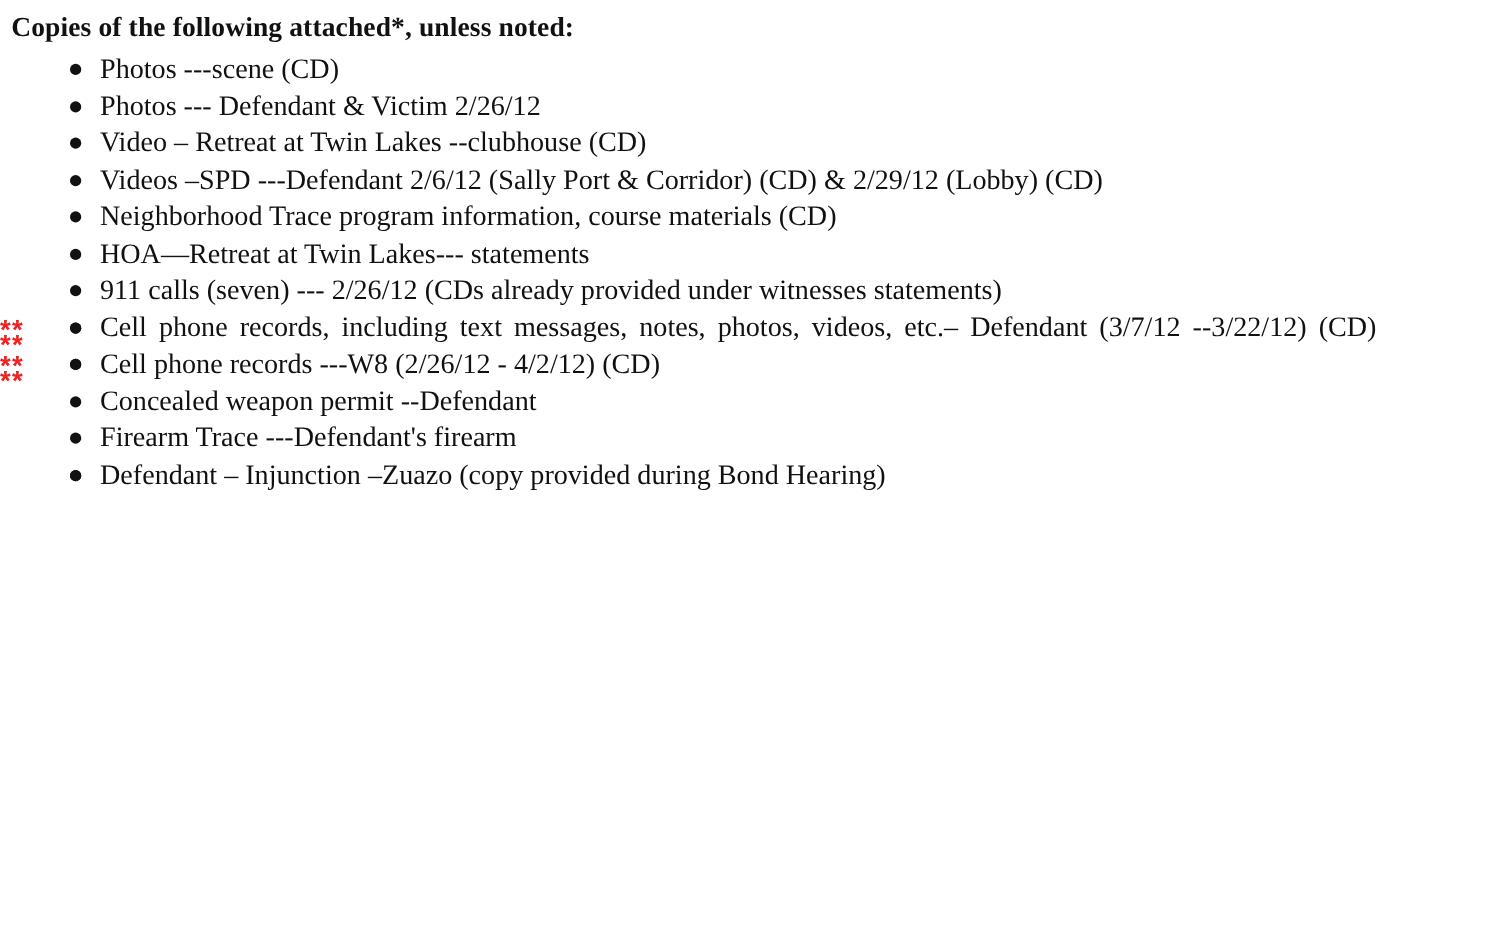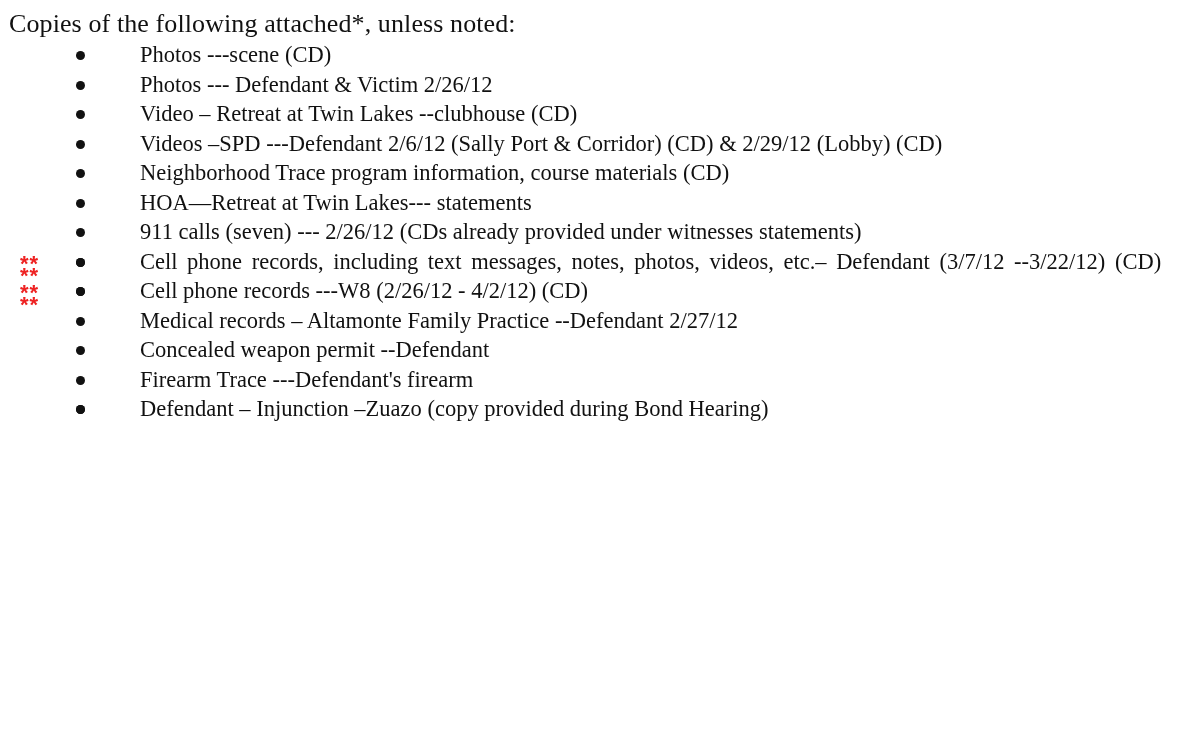--- a/index.html
+++ b/index.html
@@ -12,41 +12,40 @@
       height: 753px;
       overflow: hidden;
       position: relative;
       font-family: "Liberation Serif", "DejaVu Serif", serif;
       color: #111111;
     }
     .heading {
       position: absolute;
       left: 9px;
       top: 9px;
-      font-size: 26px;
-      font-weight: normal;
+      font-size: 22px;
+      font-weight: bold;
       letter-spacing: 0.1px;
     }
     .list {
       position: absolute;
       left: 0;
       top: 40px;
       width: 1200px;
       margin: 0;
       padding: 0;
       list-style: none;
     }
     .item {
       position: relative;
       font-size: 22.5px;
       line-height: 29.5px;
-      padding-left: 120px;
+      padding-left: 80px;
       padding-right: 20px;
       white-space: nowrap;
-      margin-left: 20px;
     }
     .item.wrap {
       white-space: normal;
       text-align: justify;
       text-align-last: left;
       word-spacing: 4px;
     }
     .bullet {
       position: absolute;
       left: 56px;
@@ -115,24 +114,20 @@
     <span class="stars">**</span>
     <span class="bullet"></span>
   </li>
   <li class="item">
     <span class="stars low">**</span>
     <span class="bullet"></span>
     <span>Cell phone records ---W8  (2/26/12 - 4/2/12) (CD)</span>
   </li>
   <li class="item">
     <span class="bullet"></span>
-    <span>Medical records – Altamonte Family Practice --Defendant  2/27/12</span>
-  </li>
-  <li class="item">
-    <span class="bullet"></span>
     <span>Concealed weapon permit --Defendant</span>
   </li>
   <li class="item">
     <span class="bullet"></span>
     <span>Firearm Trace ---Defendant's firearm</span>
   </li>
   <li class="item">
     <span class="bullet"></span>
   </li>
   <li class="item">

